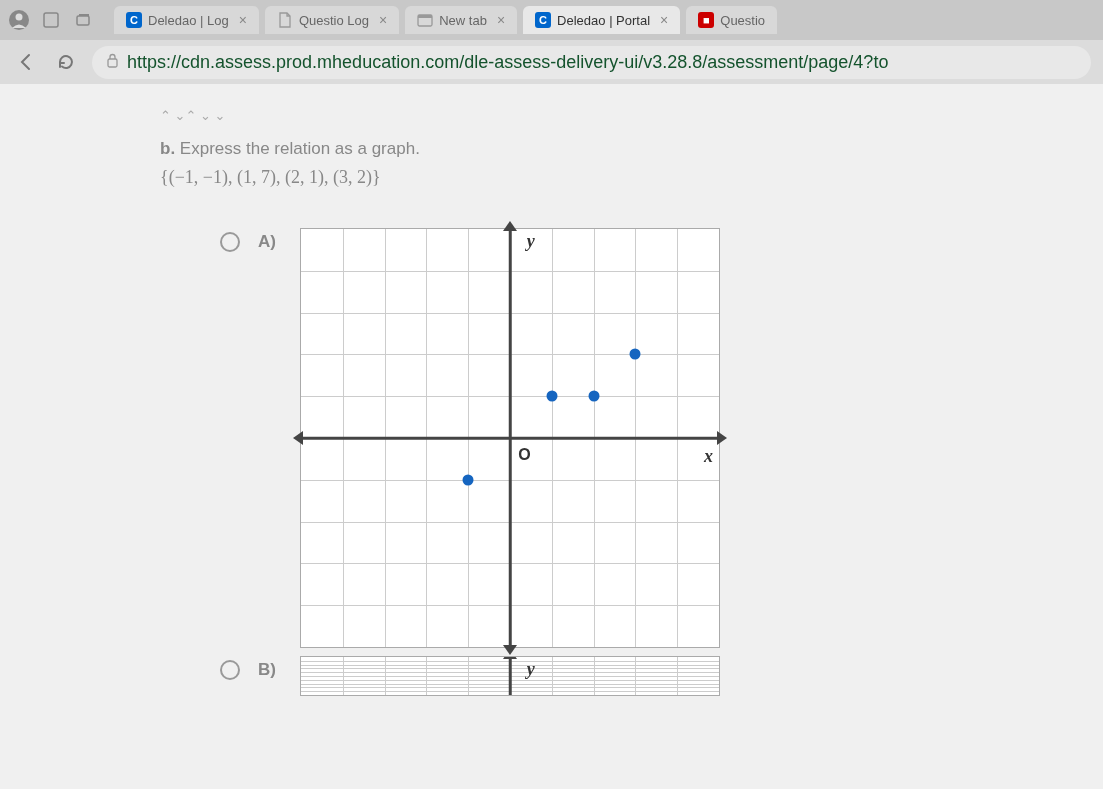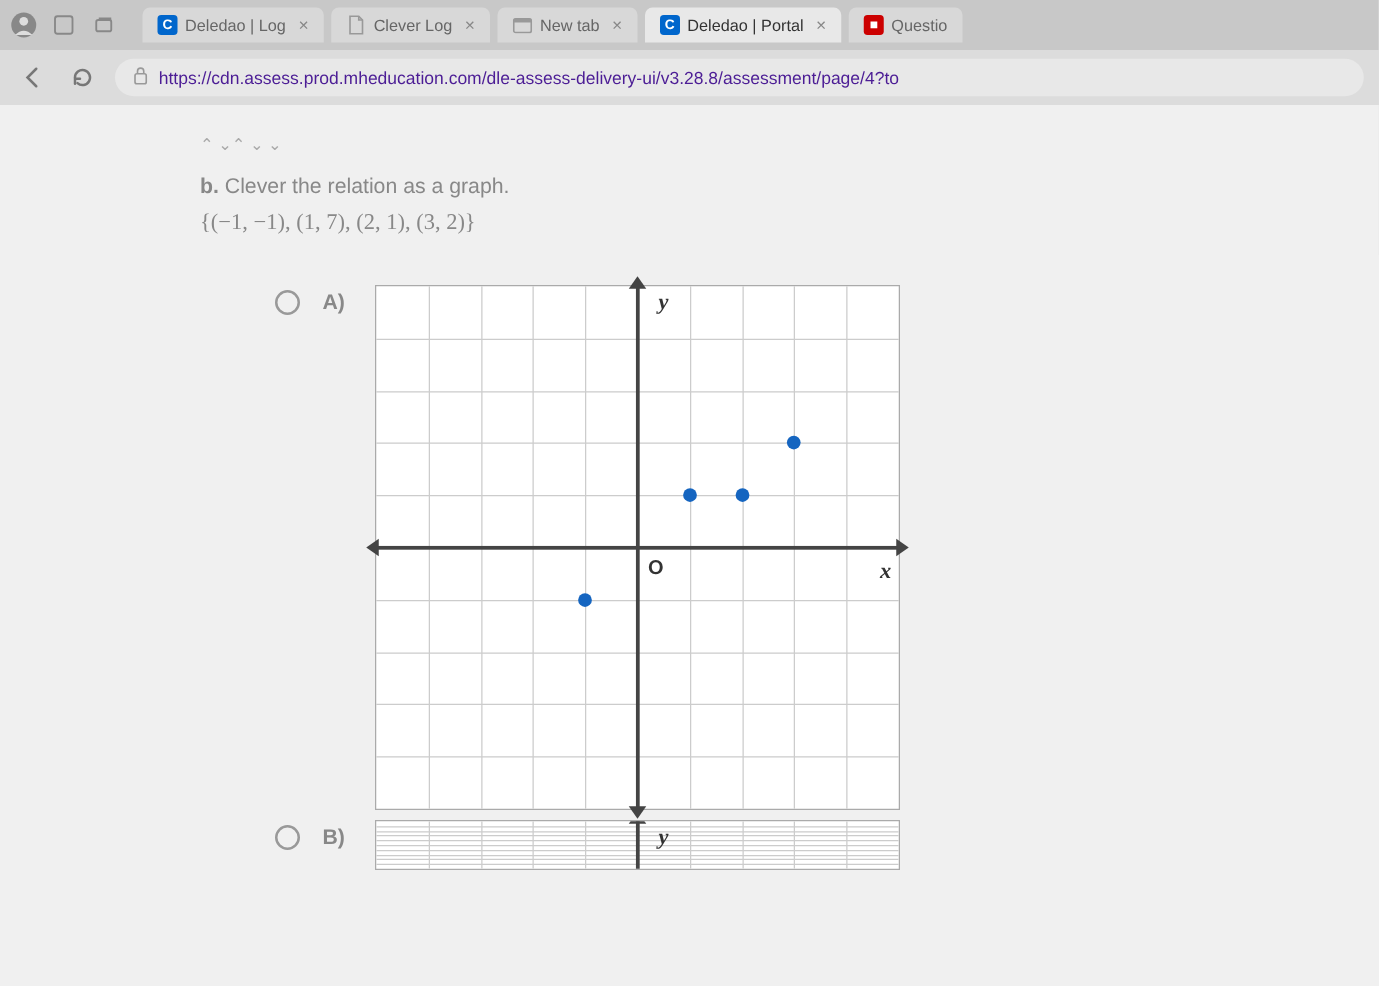--- a/index.html
+++ b/index.html
@@ -14,21 +14,21 @@
 .favicon-c { background: #0066cc; color: white; }
 .favicon-file { color: #888; }
 .favicon-newtab { color: #888; }
 .favicon-red { background: #cc0000; color: white; }
 .tab-title { white-space: nowrap; overflow: hidden; text-overflow: ellipsis; }
 .tab-close { font-size: 14px; color: #888; margin-left: 4px; }
 .addr-bar { display: flex; align-items: center; padding: 6px 12px; background: #dcdcdc; height: 44px; gap: 12px; }
 .nav-btn { width: 28px; height: 28px; display: flex; align-items: center; justify-content: center; color: #666; font-size: 18px; }
 .url-box { flex: 1; display: flex; align-items: center; background: #e8e8e8; border-radius: 18px; padding: 6px 14px; gap: 8px; }
 .lock-icon { color: #888; font-size: 13px; }
-.url-text { color: #4c1d95; font-size: 14px; white-space: nowrap; }
+.url-text { color: #14532d; font-size: 18px; white-space: nowrap; }
 .content { background: #f0f0f0; padding: 24px 60px 24px 160px; height: 705px; overflow-y: auto; }
 .truncated { color: #aaa; font-size: 13px; margin-bottom: 16px; }
 .question-text { color: #888; font-size: 17px; margin-bottom: 8px; }
 .question-label { font-weight: bold; color: #888; }
 .relation-set { color: #888; font-size: 18px; margin-bottom: 40px; font-family: 'Times New Roman', serif; }
 .option-row { display: flex; align-items: flex-start; gap: 18px; margin-bottom: 8px; margin-left: 60px; }
 .radio { width: 20px; height: 20px; border: 2px solid #999; border-radius: 50%; flex-shrink: 0; margin-top: 4px; }
 .option-label { font-size: 17px; color: #888; font-weight: bold; margin-top: 4px; width: 24px; }
 .graph-box { background: #fff; border: 1px solid #aaa; width: 420px; height: 420px; position: relative; }
 .grid-lines { position: absolute; inset: 0; }
@@ -76,21 +76,21 @@
       <span class="tab-title">Deledao | Log</span>
       <span class="tab-close">×</span>
     </div>
     <div class="tab">
       <span class="tab-favicon favicon-file">
         <svg width="14" height="16" viewBox="0 0 14 16">
             <path d="M2 1h7l3 3v11H2z" fill="none" stroke="#999" stroke-width="1.3"></path>
             <path d="M9 1v3h3" fill="none" stroke="#999" stroke-width="1.3"></path>
           </svg>
       </span>
-      <span class="tab-title">Clever Log</span>
+      <span class="tab-title">Questio Log</span>
       <span class="tab-close">×</span>
     </div>
     <div class="tab">
       <span class="tab-favicon favicon-newtab">
         <svg width="16" height="14" viewBox="0 0 16 14">
             <rect x="1" y="2" width="14" height="11" rx="1.5" fill="none" stroke="#999" stroke-width="1.3"></rect>
             <rect x="1" y="2" width="14" height="3" fill="#999"></rect>
           </svg>
       </span>
       <span class="tab-title">New tab</span>
@@ -127,21 +127,21 @@
       </span>
       <span class="url-text">https://cdn.assess.prod.mheducation.com/dle-assess-delivery-ui/v3.28.8/assessment/page/4?to</span>
     </div>
   </div>
 </div>
 
 <div class="content">
   <div class="truncated">⌃ ⌄⌃ ⌄ ⌄</div>
   <div class="question-text">
     <span class="question-label">b.</span>
-    <span>Clever the relation as a graph.</span>
+    <span>Express the relation as a graph.</span>
   </div>
   <div class="relation-set">{(−1, −1), (1, 7), (2, 1), (3, 2)}</div>
 
   <div class="option-row">
     <div class="radio"></div>
     <div class="option-label">A)</div>
     <div class="graph-box">
       <div class="grid-lines" id="grid-a">
           <div class="grid-line-v" style="left: 10%;"></div>
           <div class="grid-line-h" style="top: 10%;"></div>

